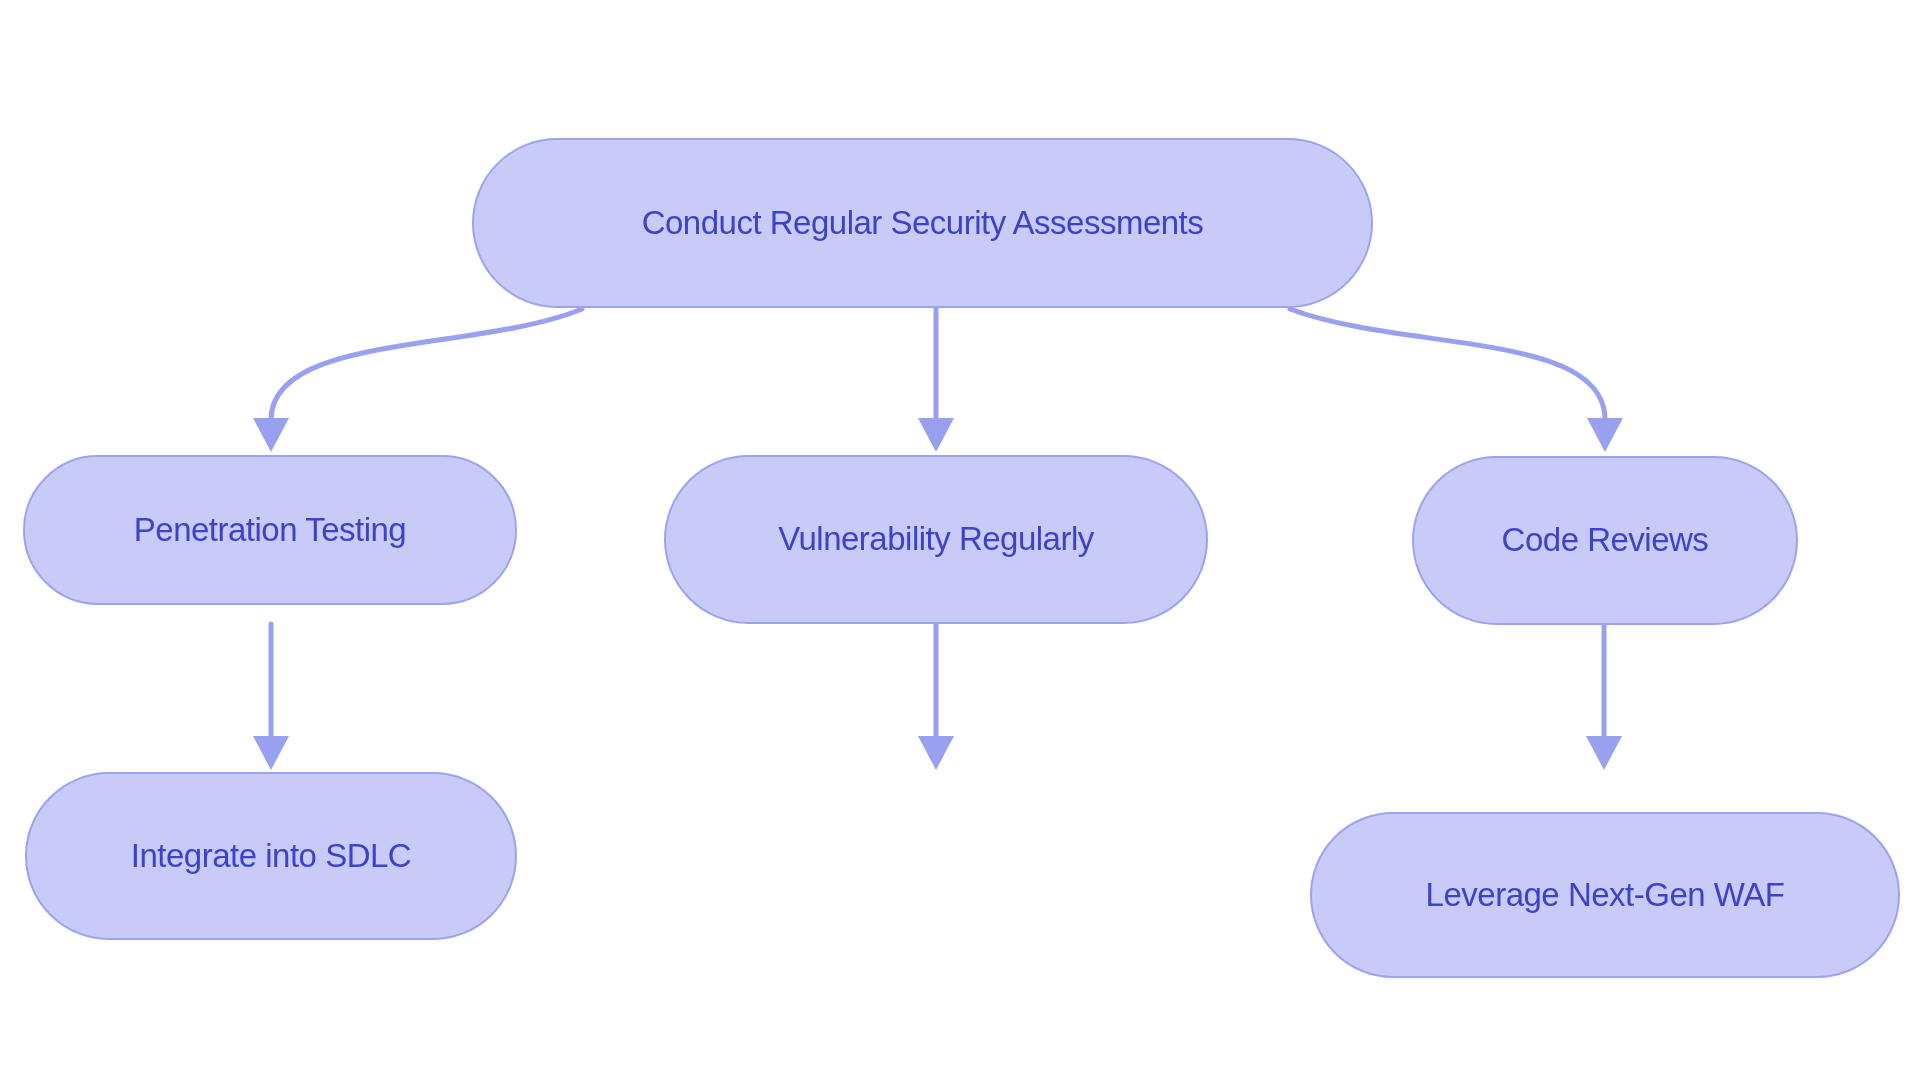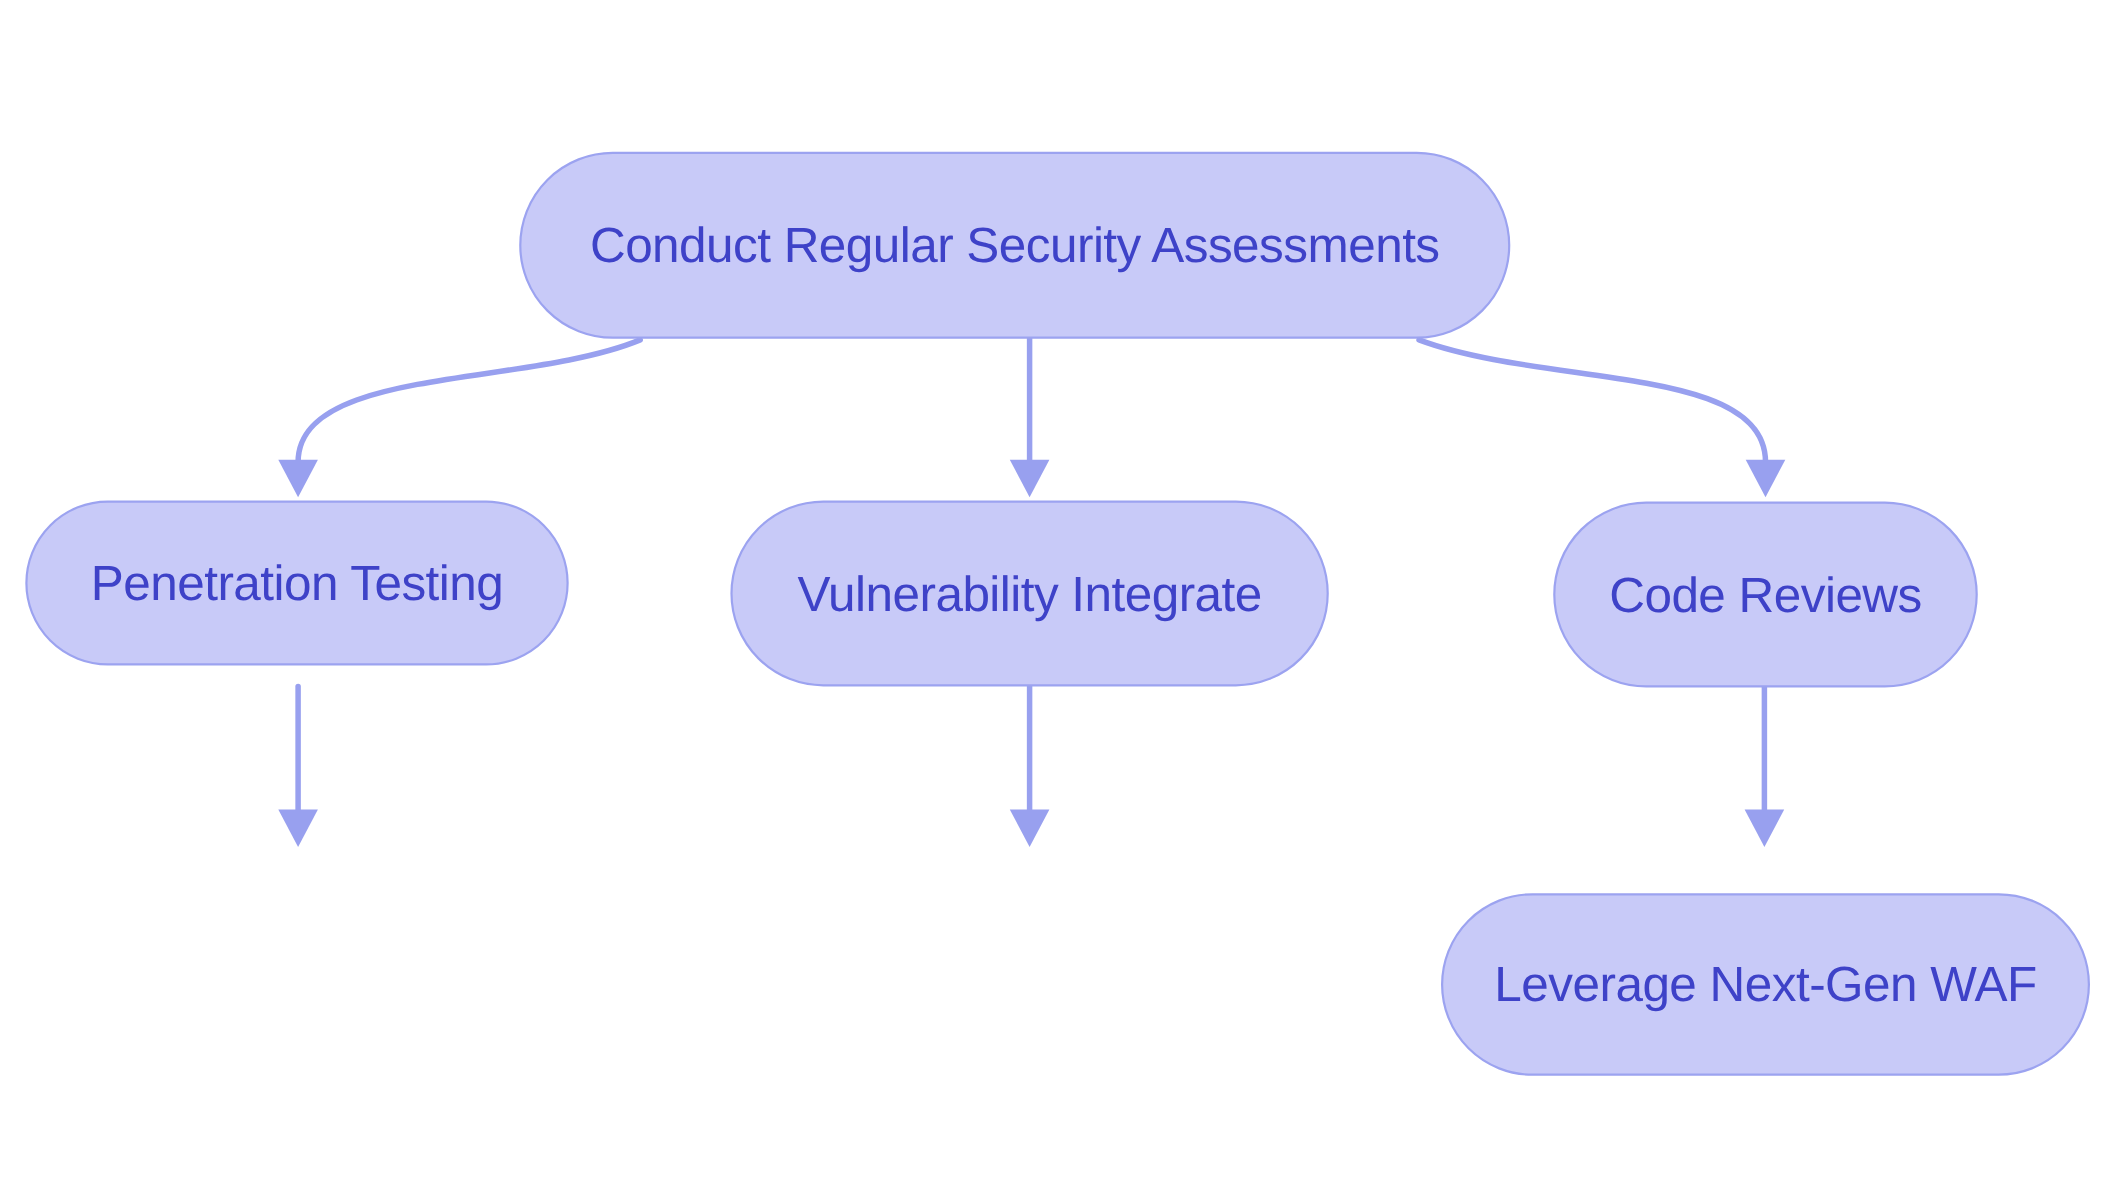--- a/index.html
+++ b/index.html
@@ -42,21 +42,21 @@
     background: var(--node-fill);
     border: 2px solid var(--node-border);
     border-radius: 85px;
     display: flex;
     align-items: center;
     justify-content: center;
     text-align: center;
   }
   .node-label {
     color: var(--text-color);
-    font-size: 45px;
+    font-size: 33px;
     letter-spacing: -0.5px;
     line-height: 1.1;
     white-space: nowrap;
   }
   
   .node-root    { left: 472px;  top: 138px; width: 901px; height: 170px; }
   .node-pentest { left: 23px;   top: 455px; width: 494px; height: 150px; }
   .node-vuln    { left: 664px;  top: 455px; width: 544px; height: 169px; }
   .node-code    { left: 1412px; top: 456px; width: 386px; height: 169px; }
   .node-sdlc    { left: 25px;   top: 772px; width: 492px; height: 168px; }
@@ -103,26 +103,29 @@
 
   <div class="node node-root">
     <span class="node-label">Conduct Regular Security Assessments</span>
   </div>
 
   <div class="node node-pentest">
     <span class="node-label">Penetration Testing</span>
   </div>
 
   <div class="node node-vuln">
-    <span class="node-label">Vulnerability Integrate</span>
+    <span class="node-label">Vulnerability Regularly</span>
   </div>
 
   <div class="node node-code">
     <span class="node-label">Code Reviews</span>
   </div>
 
+  <div class="node node-sdlc">
+    <span class="node-label">Integrate into SDLC</span>
+  </div>
 
 
   <div class="node node-waf">
     <span class="node-label">Leverage Next-Gen WAF</span>
   </div>
 
 </div>
 
 </body></html>

